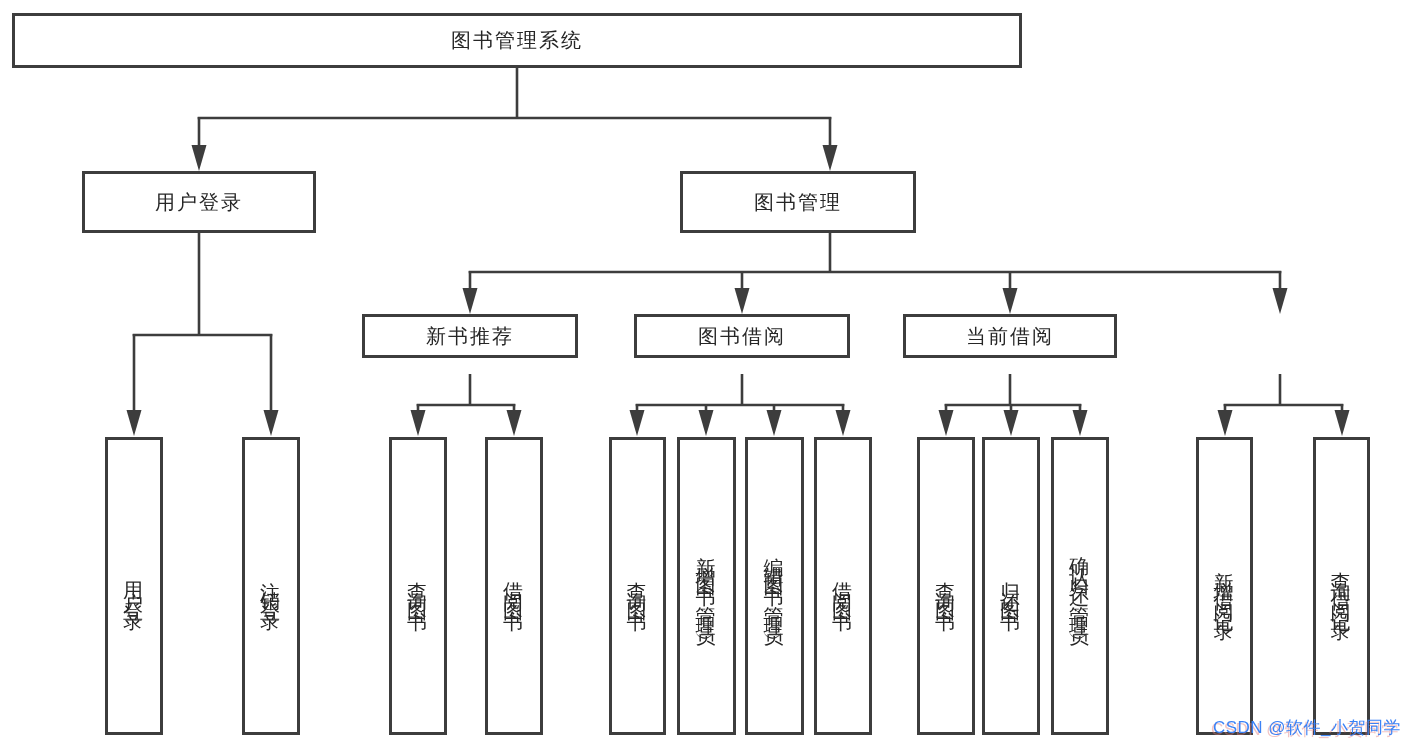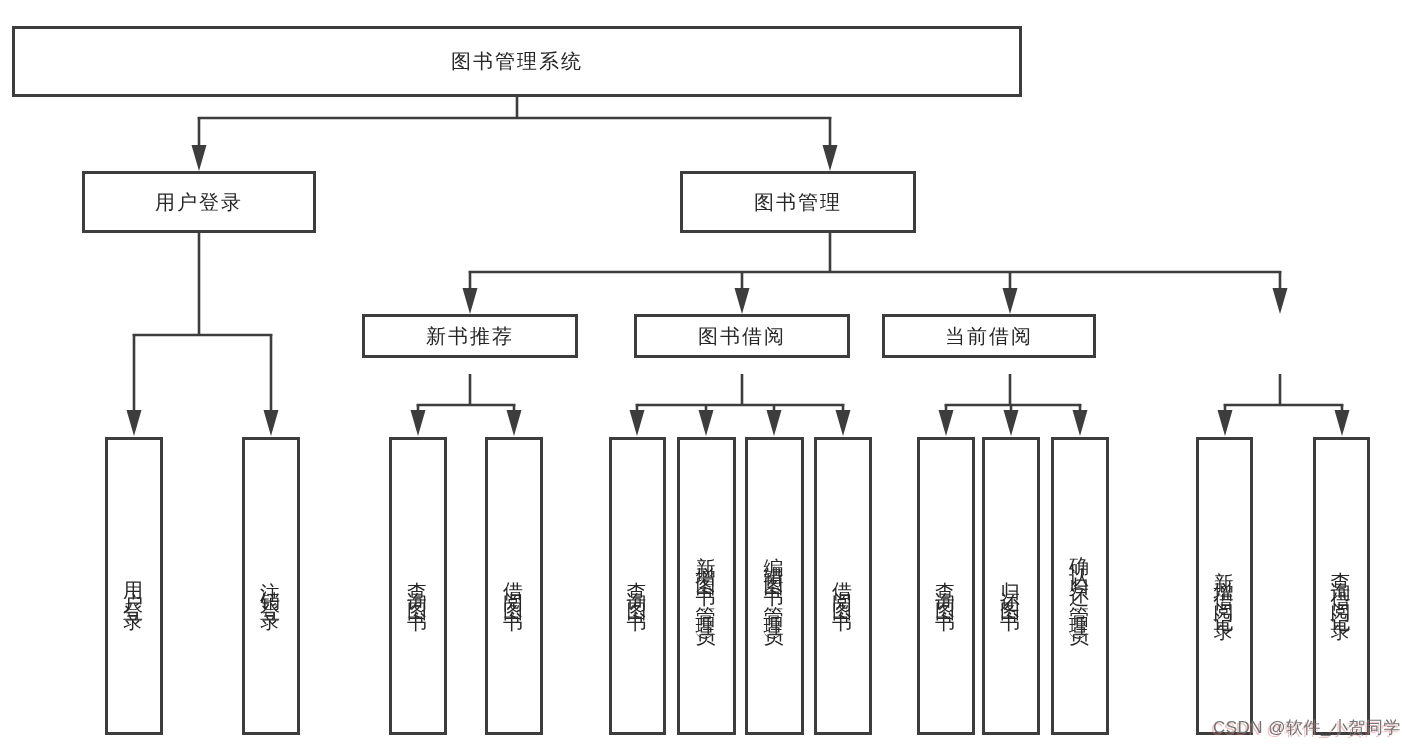--- a/index.html
+++ b/index.html
@@ -29,39 +29,39 @@
     border: 3px solid #3d3d3d;
     display: flex;
     align-items: center;
     justify-content: center;
     color: #262626;
     font-size: 20px;
     letter-spacing: 2px;
     white-space: nowrap;
   }
   .root-box {
-    left: 12px; top: 26px; width: 1010px; height: 71px;
+    left: 12px; top: 13px; width: 1010px; height: 55px;
   }
   .l2-box { top: 171px; height: 62px; }
   .l3-box { top: 314px; height: 44px; }
   .leaf {
     top: 437px;
     height: 298px;
     writing-mode: vertical-rl;
     text-orientation: mixed;
     letter-spacing: 10px;
     font-size: 20px;
     white-space: normal;
   }
   .watermark {
     position: absolute;
     right: 4px;
     top: 716px;
     font-size: 17px;
-    color: #737373;
+    color: #3b82f6;
     letter-spacing: 0.5px;
     text-shadow: -2px 2px 0 rgba(224, 123, 123, 0.45);
   }
 </style>
 </head>
 <body>
 
 <div class="canvas">
 
   <svg class="wires" viewBox="0 0 1405 747" xmlns="http://www.w3.org/2000/svg">
@@ -133,21 +133,21 @@
     </g>
   </svg>
 
   <div class="box root-box">图书管理系统</div>
 
   <div class="box l2-box" style="left:82px; width:234px;">用户登录</div>
   <div class="box l2-box" style="left:680px; width:236px;">图书管理</div>
 
   <div class="box l3-box" style="left:362px; width:216px;">新书推荐</div>
   <div class="box l3-box" style="left:634px; width:216px;">图书借阅</div>
-  <div class="box l3-box" style="left:882px; width:214px;">当前借阅</div>
+  <div class="box l3-box" style="left:903px; width:214px;">当前借阅</div>
 
   <div class="box leaf" style="left:105px; width:58px;">用户登录</div>
   <div class="box leaf" style="left:242px; width:58px;">注销登录</div>
 
   <div class="box leaf" style="left:389px; width:58px;">查询图书</div>
   <div class="box leaf" style="left:485px; width:58px;">借阅图书</div>
 
   <div class="box leaf" style="left:609px; width:57px;">查询图书</div>
   <div class="box leaf" style="left:677px; width:59px;">新增图书（管理员）</div>
   <div class="box leaf" style="left:745px; width:59px;">编辑图书（管理员）</div>

